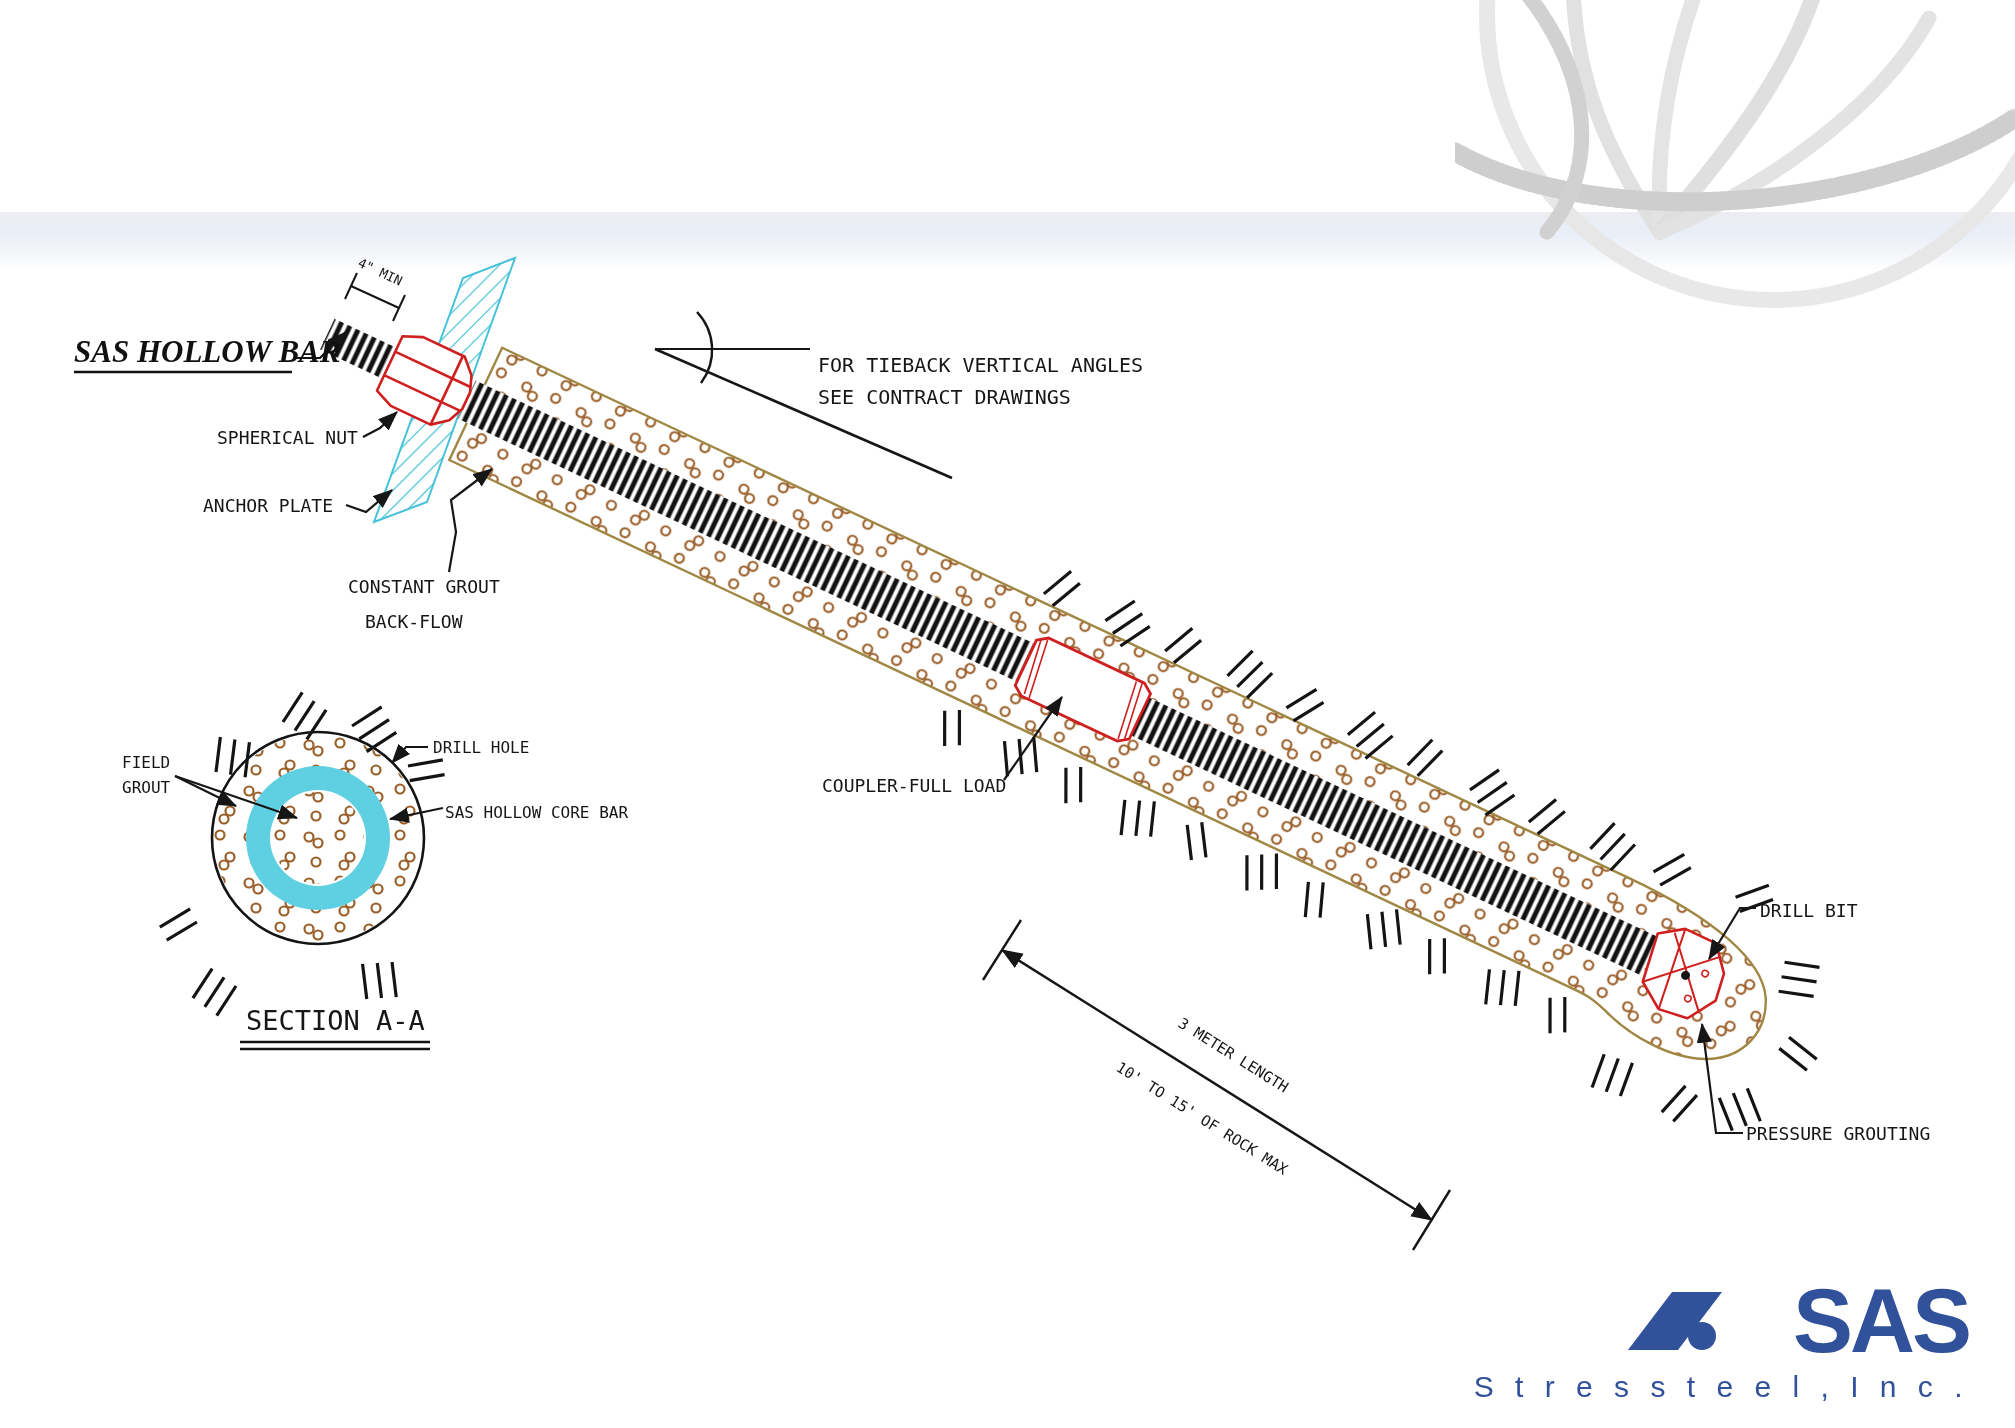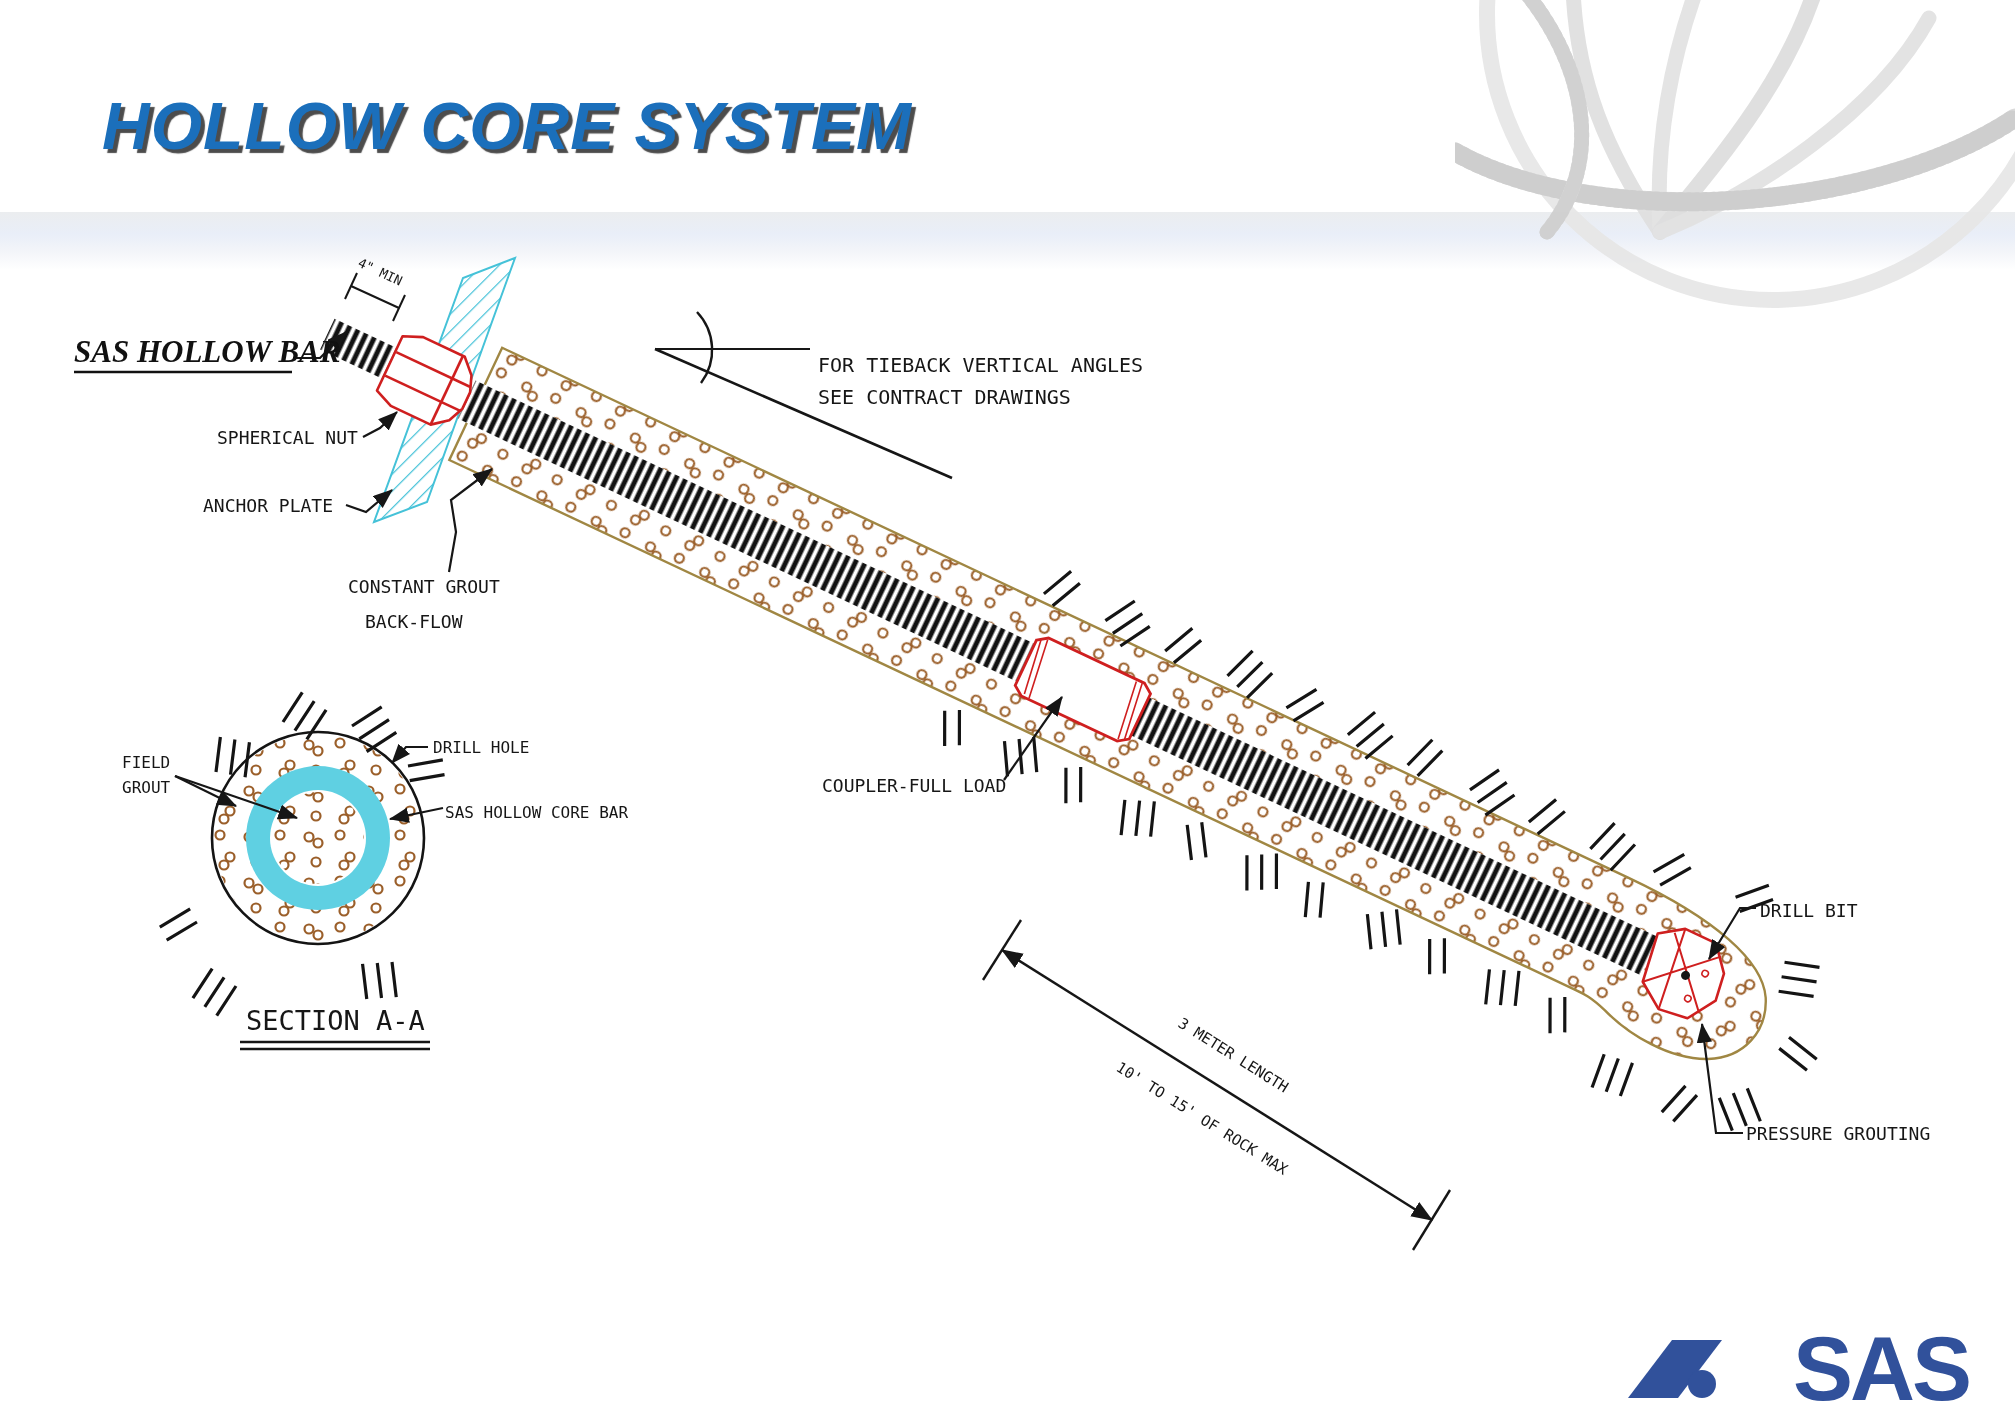--- a/index.html
+++ b/index.html
@@ -33,21 +33,20 @@
     font-weight:500; white-space:nowrap;
   }
 </style>
 </head>
 <body>
 
 <div id="slide">
 
   <div class="band"></div>
 
-  <div class="title">HOLLOW CORE SYSTEM</div>
 
   <svg id="sphere" width="560" height="322" viewBox="0 0 560 322">
     <g fill="none" stroke-linecap="round" opacity="0.95">
       <circle cx="318" cy="14" r="286" stroke="#e7e7e7" stroke-width="16"></circle>
       <path d="M205,232 C150,150 122,80 118,-10" stroke="#e0e0e0" stroke-width="15"></path>
       <path d="M205,232 C200,140 216,60 242,-12" stroke="#e3e3e3" stroke-width="15"></path>
       <path d="M205,232 C262,162 332,82 362,-16" stroke="#dedede" stroke-width="16"></path>
       <path d="M205,232 C302,192 422,112 474,18" stroke="#e2e2e2" stroke-width="15"></path>
       <path d="M0,152 C142,232 420,212 560,118" stroke="#d9d9d9" stroke-width="19"></path>
       <path d="M0,152 C142,232 420,212 560,118" stroke="#cccccc" stroke-width="19" stroke-dasharray="3 5"></path>
@@ -235,15 +234,16 @@
   </svg>
 
   <div class="logo">
     <div class="logo-row">
       <svg width="152" height="72" viewBox="0 0 150 72">
         <polygon points="0,66 44,8 94,8 50,66" fill="#31519b"></polygon>
         <circle cx="74" cy="52" r="14" fill="#31519b"></circle>
       </svg>
       <span class="logo-sas">SAS</span>
     </div>
+    <div class="logo-company">S t r e s s t e e l ,   I n c .</div>
   </div>
 
 </div>
 
 </body></html>

